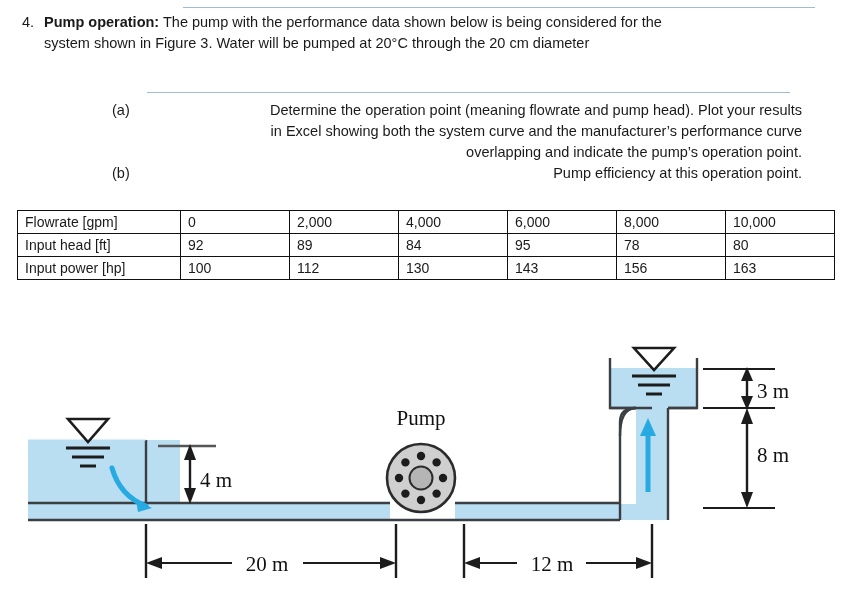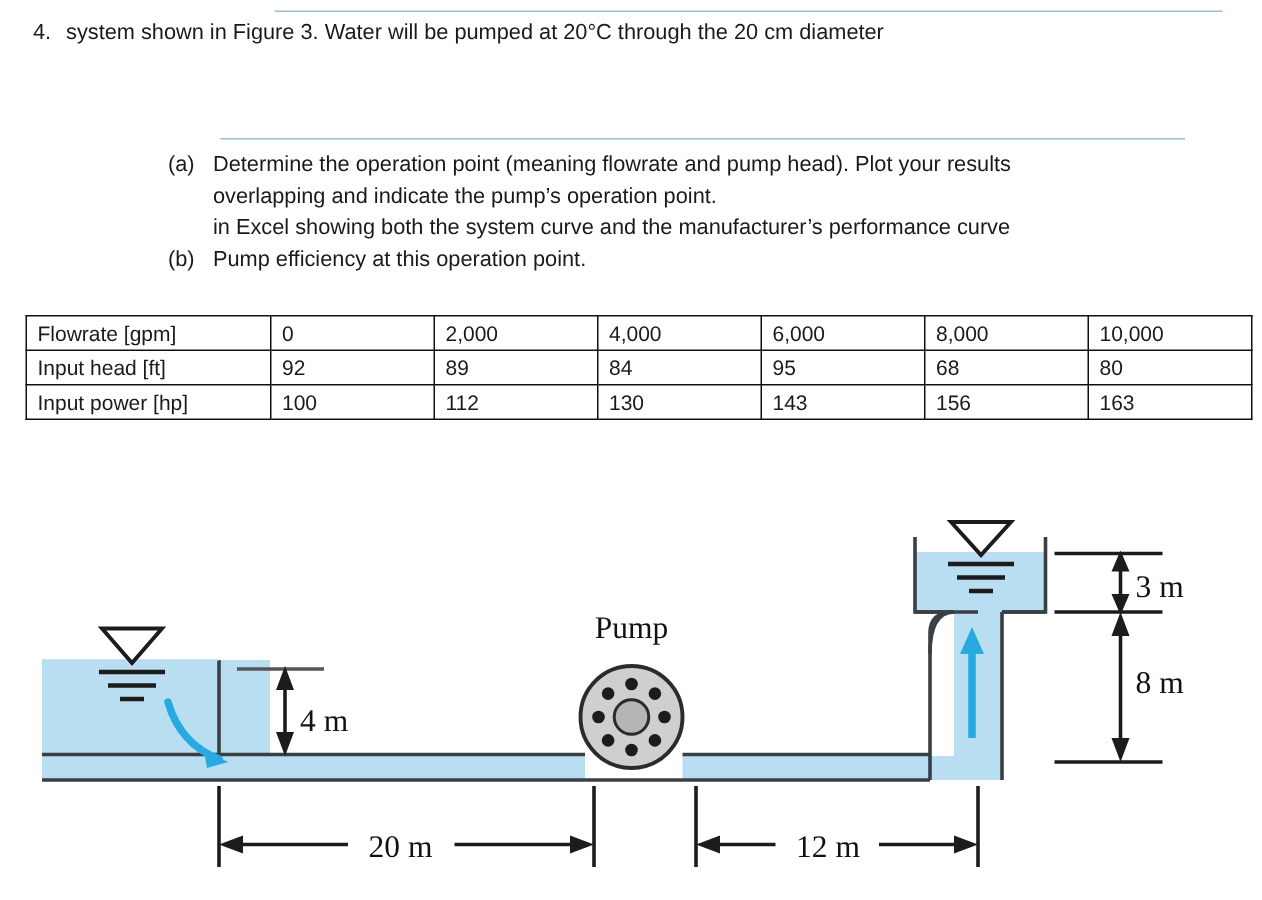--- a/index.html
+++ b/index.html
@@ -71,20 +71,21 @@
   .sub-tag {
     width: 30px;
     flex: none;
     font-size: 14.5px;
     line-height: 21px;
   }
   .sub-text {
     font-size: 14.5px;
     line-height: 21px;
     width: 660px;
+    text-align: right;
   }
 
   
   #perf-table {
     position: absolute;
     left: 17px;
     top: 210px;
     width: 764px;
     border-collapse: collapse;
     table-layout: fixed;
@@ -126,32 +127,33 @@
 
 <div class="page">
 
   <div class="rule" id="rule-top"></div>
   <div class="rule" id="rule-mid"></div>
 
   <div class="q-block">
     <div class="q-row">
       <div class="q-num">4.</div>
       <div class="q-body">
+        <span class="q-line"><b>Pump operation:</b><span> The pump with the performance data shown below is being considered for the</span></span>
         <span class="q-line">system shown in Figure 3. Water will be pumped at 20°C through the 20 cm diameter</span>
       </div>
     </div>
   </div>
 
   <div class="sub-block">
     <div class="sub-row">
       <div class="sub-tag">(a)</div>
       <div class="sub-text">
         <span class="q-line">Determine the operation point (meaning flowrate and pump head). Plot your results</span>
+        <span class="q-line">in Excel showing both the system curve and the manufacturer’s performance curve</span>
         <span class="q-line">overlapping and indicate the pump’s operation point.</span>
-        <span class="q-line">in Excel showing both the system curve and the manufacturer’s performance curve</span>
       </div>
     </div>
     <div class="sub-row">
       <div class="sub-tag">(b)</div>
       <div class="sub-text">
         <span class="q-line">Pump efficiency at this operation point.</span>
       </div>
     </div>
   </div>
 
@@ -165,21 +167,21 @@
         <td class="vcell">6,000</td>
         <td class="vcell">8,000</td>
         <td class="vcell">10,000</td>
       </tr>
       <tr>
         <td class="hcell">Input head [ft]</td>
         <td class="vcell">92</td>
         <td class="vcell">89</td>
         <td class="vcell">84</td>
         <td class="vcell">95</td>
-        <td class="vcell">68</td>
+        <td class="vcell">78</td>
         <td class="vcell">80</td>
       </tr>
       <tr>
         <td class="hcell">Input power [hp]</td>
         <td class="vcell">100</td>
         <td class="vcell">112</td>
         <td class="vcell">130</td>
         <td class="vcell">143</td>
         <td class="vcell">156</td>
         <td class="vcell">163</td>

